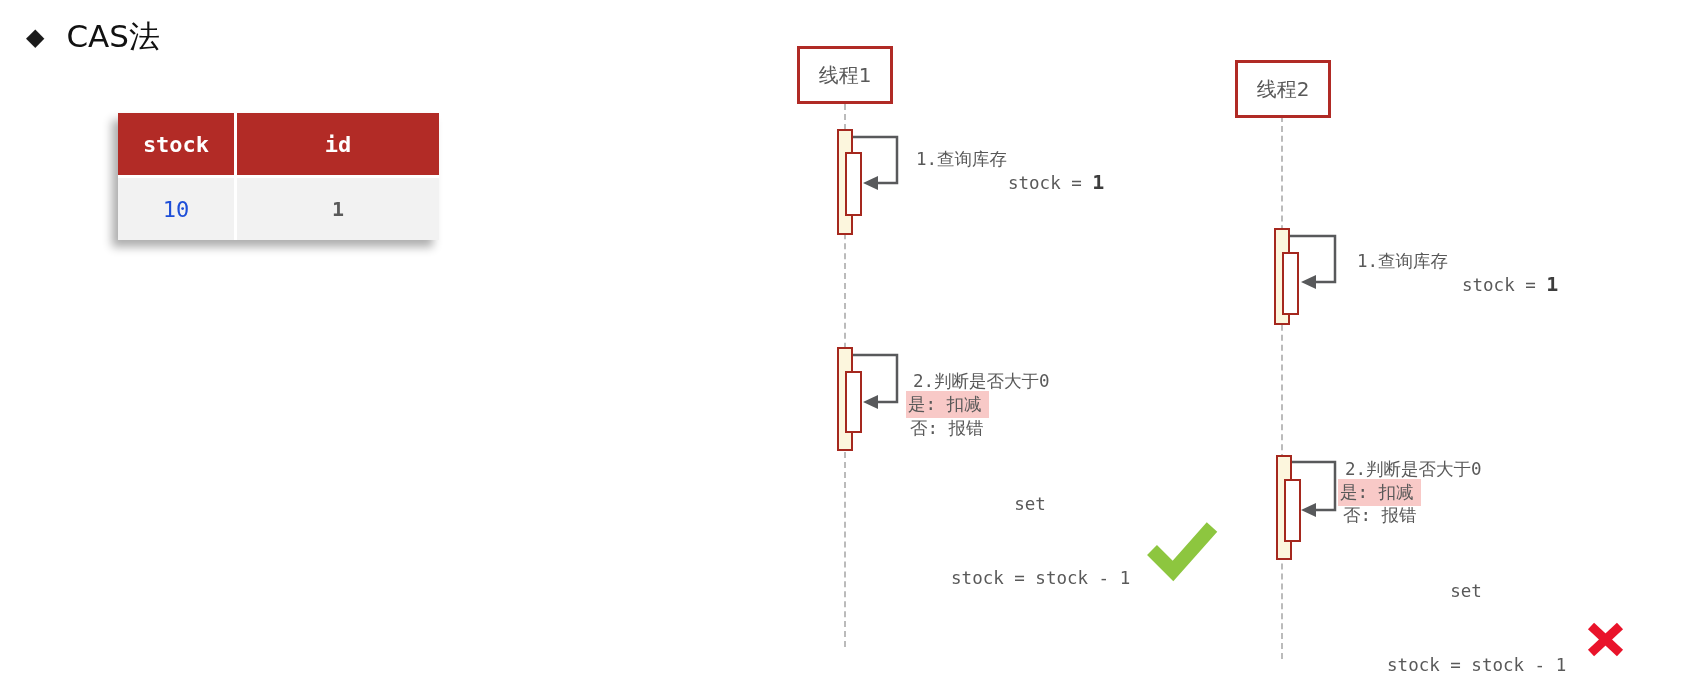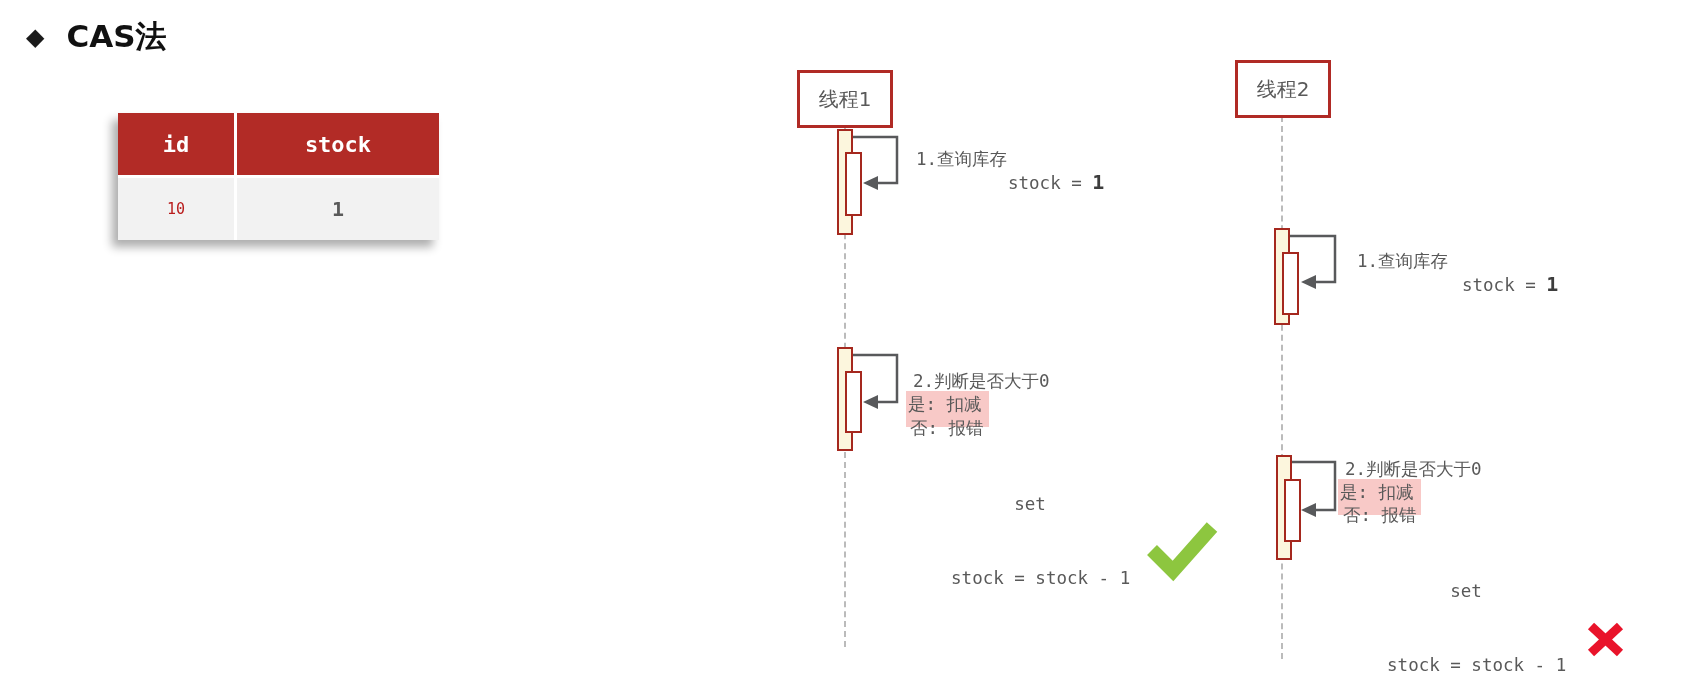--- a/index.html
+++ b/index.html
@@ -2,65 +2,65 @@
 <html><head>
 <meta charset="utf-8">
 <style>
   html,body{margin:0;padding:0;background:#ffffff;}
   body{font-family:"DejaVu Sans","Liberation Sans",sans-serif;}
   .canvas{position:relative;width:1685px;height:673px;background:#ffffff;overflow:hidden;}
 
   
   .title-row{position:absolute;left:26px;top:16px;display:flex;align-items:center;gap:22px;}
   .title-diamond{font-size:24px;color:#1a1a1a;line-height:1;}
-  .title-text{font-size:31px;font-weight:700;color:#111111;font-family:"DejaVu Sans","Liberation Sans",sans-serif;}
+  .title-text{font-size:31px;font-weight:400;color:#111111;font-family:"DejaVu Sans","Liberation Sans",sans-serif;}
 
   
   .db-table{position:absolute;left:118px;top:113px;display:grid;
             grid-template-columns:116px 202px;grid-auto-rows:62px;gap:3px;
             background:#ffffff;box-shadow:-6px 7px 9px rgba(0,0,0,0.32);}
   .db-th{background:#B22B26;color:#ffffff;font-family:"DejaVu Sans Mono","Liberation Mono",monospace;
          font-weight:bold;font-size:22px;display:flex;align-items:center;justify-content:center;}
-  .db-td{background:#F2F2F2;color:#b91c1c;font-family:"DejaVu Sans Mono","Liberation Mono",monospace;
-         font-size:15px;display:flex;align-items:center;justify-content:center;}
+  .db-td{background:#F2F2F2;color:#1d4ed8;font-family:"DejaVu Sans Mono","Liberation Mono",monospace;
+         font-size:22px;display:flex;align-items:center;justify-content:center;}
   .db-td.muted{color:#5a5a5a;font-size:20px;font-weight:bold;}
 
   
   .thread-box{position:absolute;width:96px;height:58px;background:#ffffff;border:3px solid #B02A25;
               box-sizing:border-box;display:flex;align-items:center;justify-content:center;
               color:#595959;font-size:20px;z-index:3;}
   .lifeline{position:absolute;width:0;border-left:2px dashed #BBBBBB;z-index:1;}
   .act-outer{position:absolute;width:16px;background:#FCF6DD;border:2px solid #A5281E;box-sizing:border-box;z-index:2;}
   .act-inner{position:absolute;width:17px;background:#ffffff;border:2px solid #A5281E;box-sizing:border-box;z-index:4;}
   .svg-overlay{position:absolute;left:0;top:0;width:1685px;height:673px;z-index:5;pointer-events:none;}
 
   .lbl{position:absolute;z-index:6;color:#595959;font-size:17.5px;
        font-family:"DejaVu Sans Mono","DejaVu Sans","Liberation Sans",sans-serif;white-space:pre;text-align:center;}
   .lbl .strong-val{font-weight:bold;color:#3d3d3d;font-size:20px;}
-  .hl-pink{background:#F8C9C7;padding:1px 7px 11px 2px;display:inline-block;}
+  .hl-pink{background:#F8C9C7;padding:1px 7px 2px 2px;display:inline-block;}
   .sql{line-height:24.5px;}
 </style>
 </head>
 <body>
 
 <div class="canvas">
 
   <div class="title-row">
     <span class="title-diamond">◆</span>
     <span class="title-text">CAS法</span>
   </div>
 
   <div class="db-table">
+    <div class="db-th">stock</div>
     <div class="db-th">id</div>
-    <div class="db-th">stock</div>
     <div class="db-td">10</div>
     <div class="db-td muted">1</div>
   </div>
 
-  <div class="thread-box" style="left:797px;top:46px;margin-top:24px;">
+  <div class="thread-box" style="left:797px;top:46px;">
     <span>线程1</span>
   </div>
   <div class="lifeline" style="left:844px;top:104px;height:543px;"></div>
   <div class="act-outer" style="left:837px;top:129px;height:106px;"></div>
   <div class="act-inner" style="left:845px;top:152px;height:64px;"></div>
   <div class="act-outer" style="left:837px;top:347px;height:104px;"></div>
   <div class="act-inner" style="left:845px;top:371px;height:62px;"></div>
 
   <div class="thread-box" style="left:1235px;top:60px;">
     <span>线程2</span>

